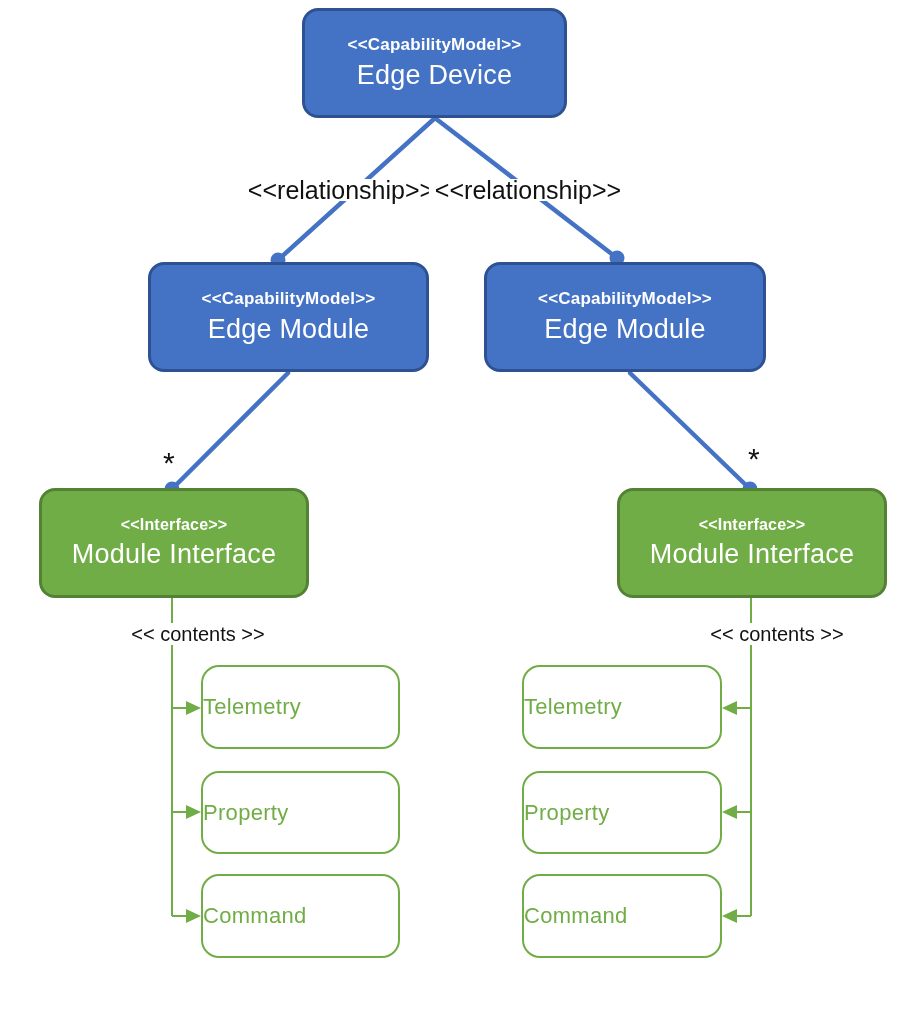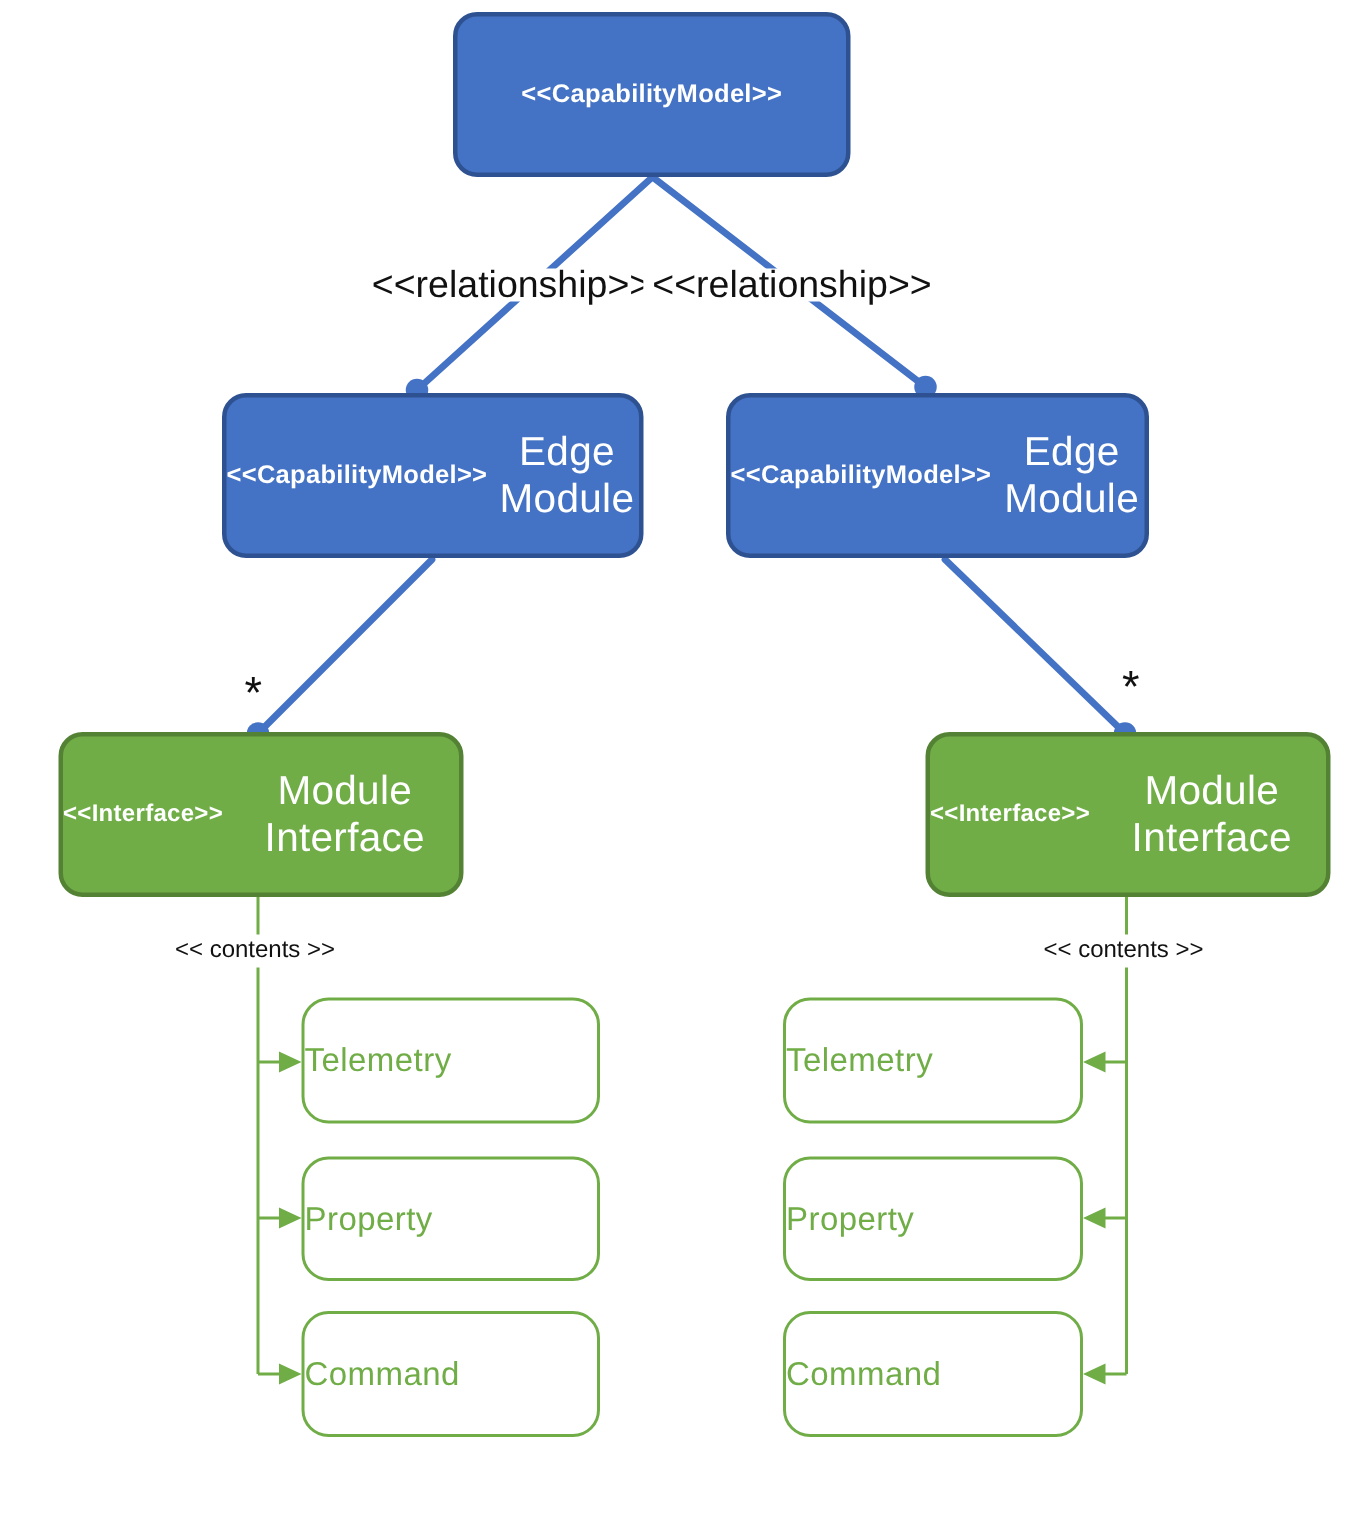--- a/index.html
+++ b/index.html
@@ -20,21 +20,21 @@
     overflow:hidden;
   }
   .connectors{position:absolute;left:0;top:0;width:899px;height:1024px;}
   .blue-line{stroke:var(--blue_fill);stroke-width:4.5;stroke-linecap:round;fill:none;}
   .blue-dot{fill:var(--blue_fill);}
   .green-line{stroke:var(--content_green);stroke-width:2;fill:none;}
   .green-arrow{fill:var(--content_green);}
 
   .node{
     position:absolute;
-    display:flex;align-items:center;justify-content:center;
+    display:flex;flex-direction:column;align-items:center;justify-content:center;
     gap:5px;border-radius:16px;box-sizing:border-box;text-align:center;
   }
   .blue-node{background:var(--blue_fill);border:3px solid var(--blue_border);color:#fff;}
   .green-node{background:var(--green_fill);border:3px solid var(--green_border);color:#fff;}
   .stereotype{font-size:17px;font-weight:600;letter-spacing:.2px;}
   .green-node .stereotype{font-size:16px;}
   .node-name{font-size:27px;font-weight:400;letter-spacing:.2px;}
 
   .content-box{
     position:absolute;
@@ -46,21 +46,21 @@
     font-size:22px;letter-spacing:.3px;
   }
 
   .float-label{
     position:absolute;transform:translateX(-50%);
     background:var(--background);
     color:var(--label_black);
     padding:0 6px;white-space:nowrap;line-height:22px;
   }
   .rel-label{font-size:25px;}
-  .contents-label{font-size:16px;}
+  .contents-label{font-size:20px;margin-left:28px;}
   .multiplicity{
     position:absolute;color:var(--label_black);
     font-size:30px;line-height:1;font-weight:400;
   }
 </style>
 </head>
 <body>
 
 <div class="canvas">
 
@@ -81,20 +81,21 @@
     <polygon class="green-arrow" points="201,916 186,909 186,923"></polygon>
 
     <path class="green-line" d="M751,598 V916 M751,708 H735 M751,812 H735 M751,916 H735"></path>
     <polygon class="green-arrow" points="722,708 737,701 737,715"></polygon>
     <polygon class="green-arrow" points="722,812 737,805 737,819"></polygon>
     <polygon class="green-arrow" points="722,916 737,909 737,923"></polygon>
   </svg>
 
   <div class="node blue-node" style="left:302px;top:8px;width:265px;height:110px;">
     <div class="stereotype">&lt;&lt;CapabilityModel&gt;&gt;</div>
+    <div class="node-name">Edge Device</div>
   </div>
 
   <div class="node blue-node" style="left:148px;top:262px;width:281px;height:110px;">
     <div class="stereotype">&lt;&lt;CapabilityModel&gt;&gt;</div>
     <div class="node-name">Edge Module</div>
   </div>
 
   <div class="node blue-node" style="left:484px;top:262px;width:282px;height:110px;">
     <div class="stereotype">&lt;&lt;CapabilityModel&gt;&gt;</div>
     <div class="node-name">Edge Module</div>

